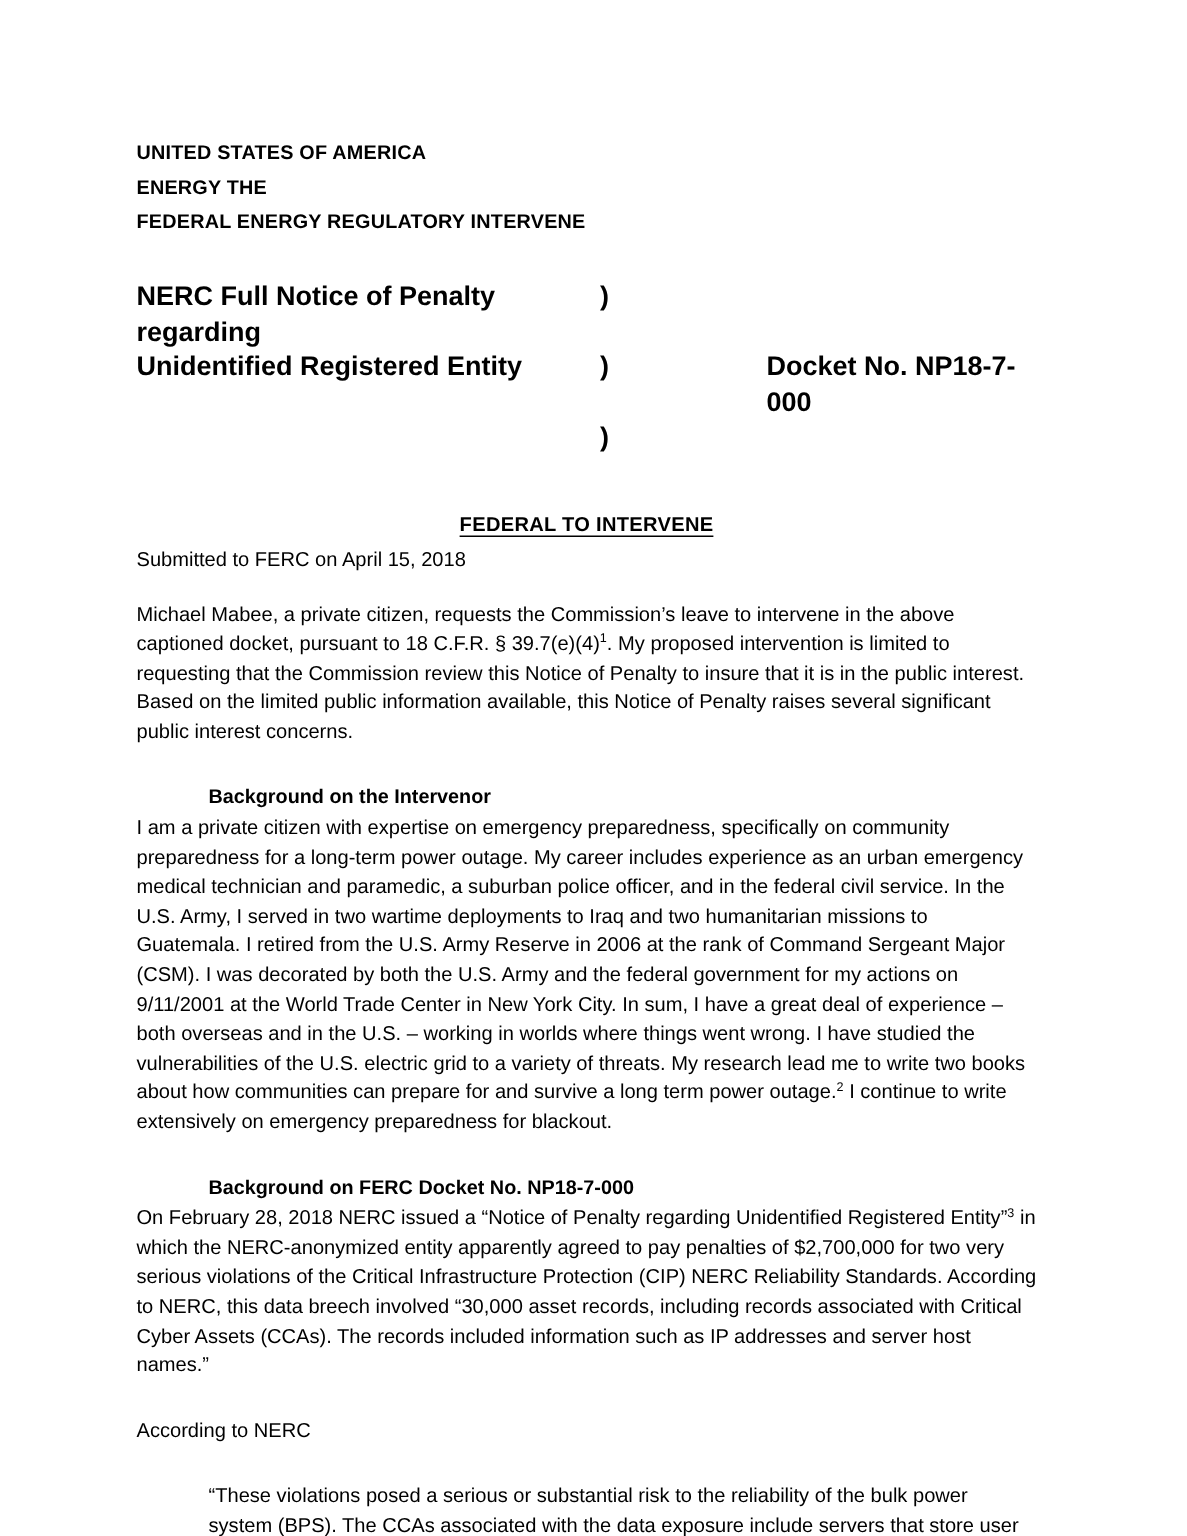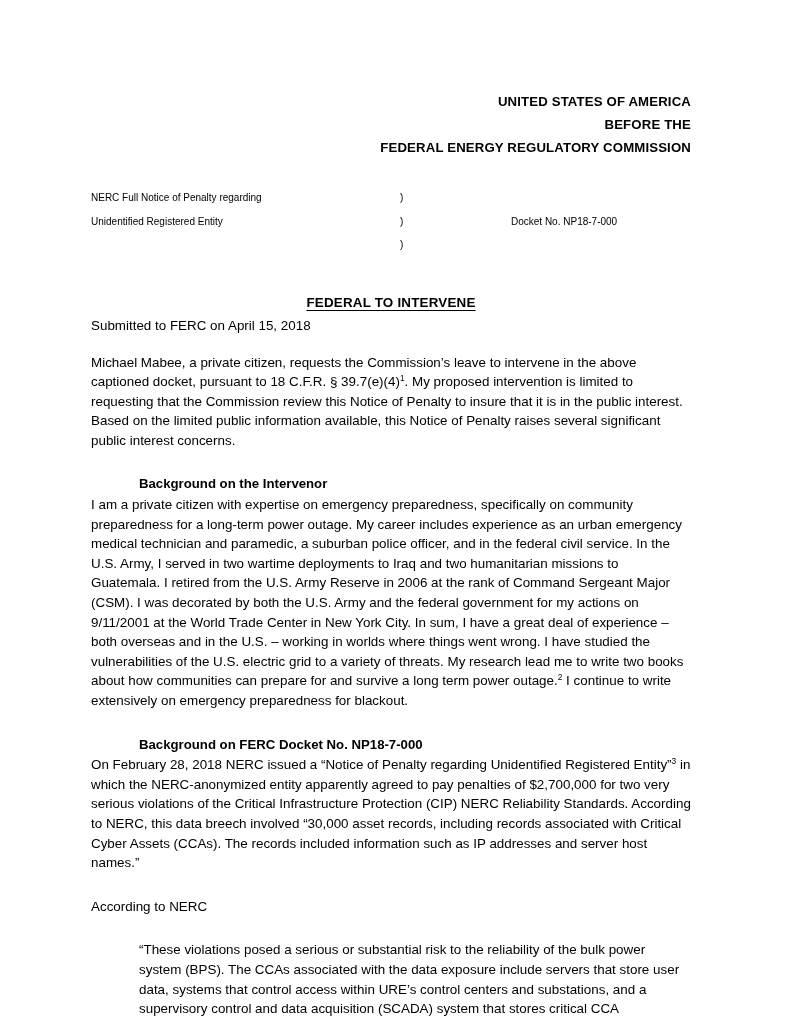--- a/index.html
+++ b/index.html
@@ -29,35 +29,35 @@
   .content {
     position: absolute;
     left: 91px;
     top: 0;
     width: 600px;
   }
 
   
   .doc-header {
     margin-top: 90px;
-    text-align: right;
+    text-align: left;
     font-weight: bold;
     font-size: 13.2px;
     line-height: 23px;
     letter-spacing: 0.15px;
   }
   .doc-header .hline { display: block; }
 
   
   .caption {
     margin-top: 27px;
     width: 100%;
     border-collapse: collapse;
-    font-size: 10px;
-    font-weight: normal;
+    font-size: 18px;
+    font-weight: bold;
     line-height: 23.5px;
   }
   .caption td { padding: 0; vertical-align: top; }
   .caption .col-party  { width: 309px; }
   .caption .col-paren  { width: 111px; }
   .caption .col-docket { width: 180px; }
 
   
   .doc-title {
     margin-top: 38px;
@@ -118,22 +118,22 @@
   }
 </style>
 </head>
 <body>
 
 <div class="page">
   <div class="content">
 
     <div class="doc-header">
       <span class="hline">UNITED STATES OF AMERICA</span>
-      <span class="hline">BEFORE THE</span>
-      <span class="hline">FEDERAL ENERGY REGULATORY COMMISSION</span>
+      <span class="hline">ENERGY THE</span>
+      <span class="hline">FEDERAL ENERGY REGULATORY INTERVENE</span>
     </div>
 
     <table class="caption">
       <tbody>
           <tr>
         <td class="col-party">NERC Full Notice of Penalty regarding</td>
         <td class="col-paren">)</td>
         <td class="col-docket"></td>
       </tr>
       <tr>

